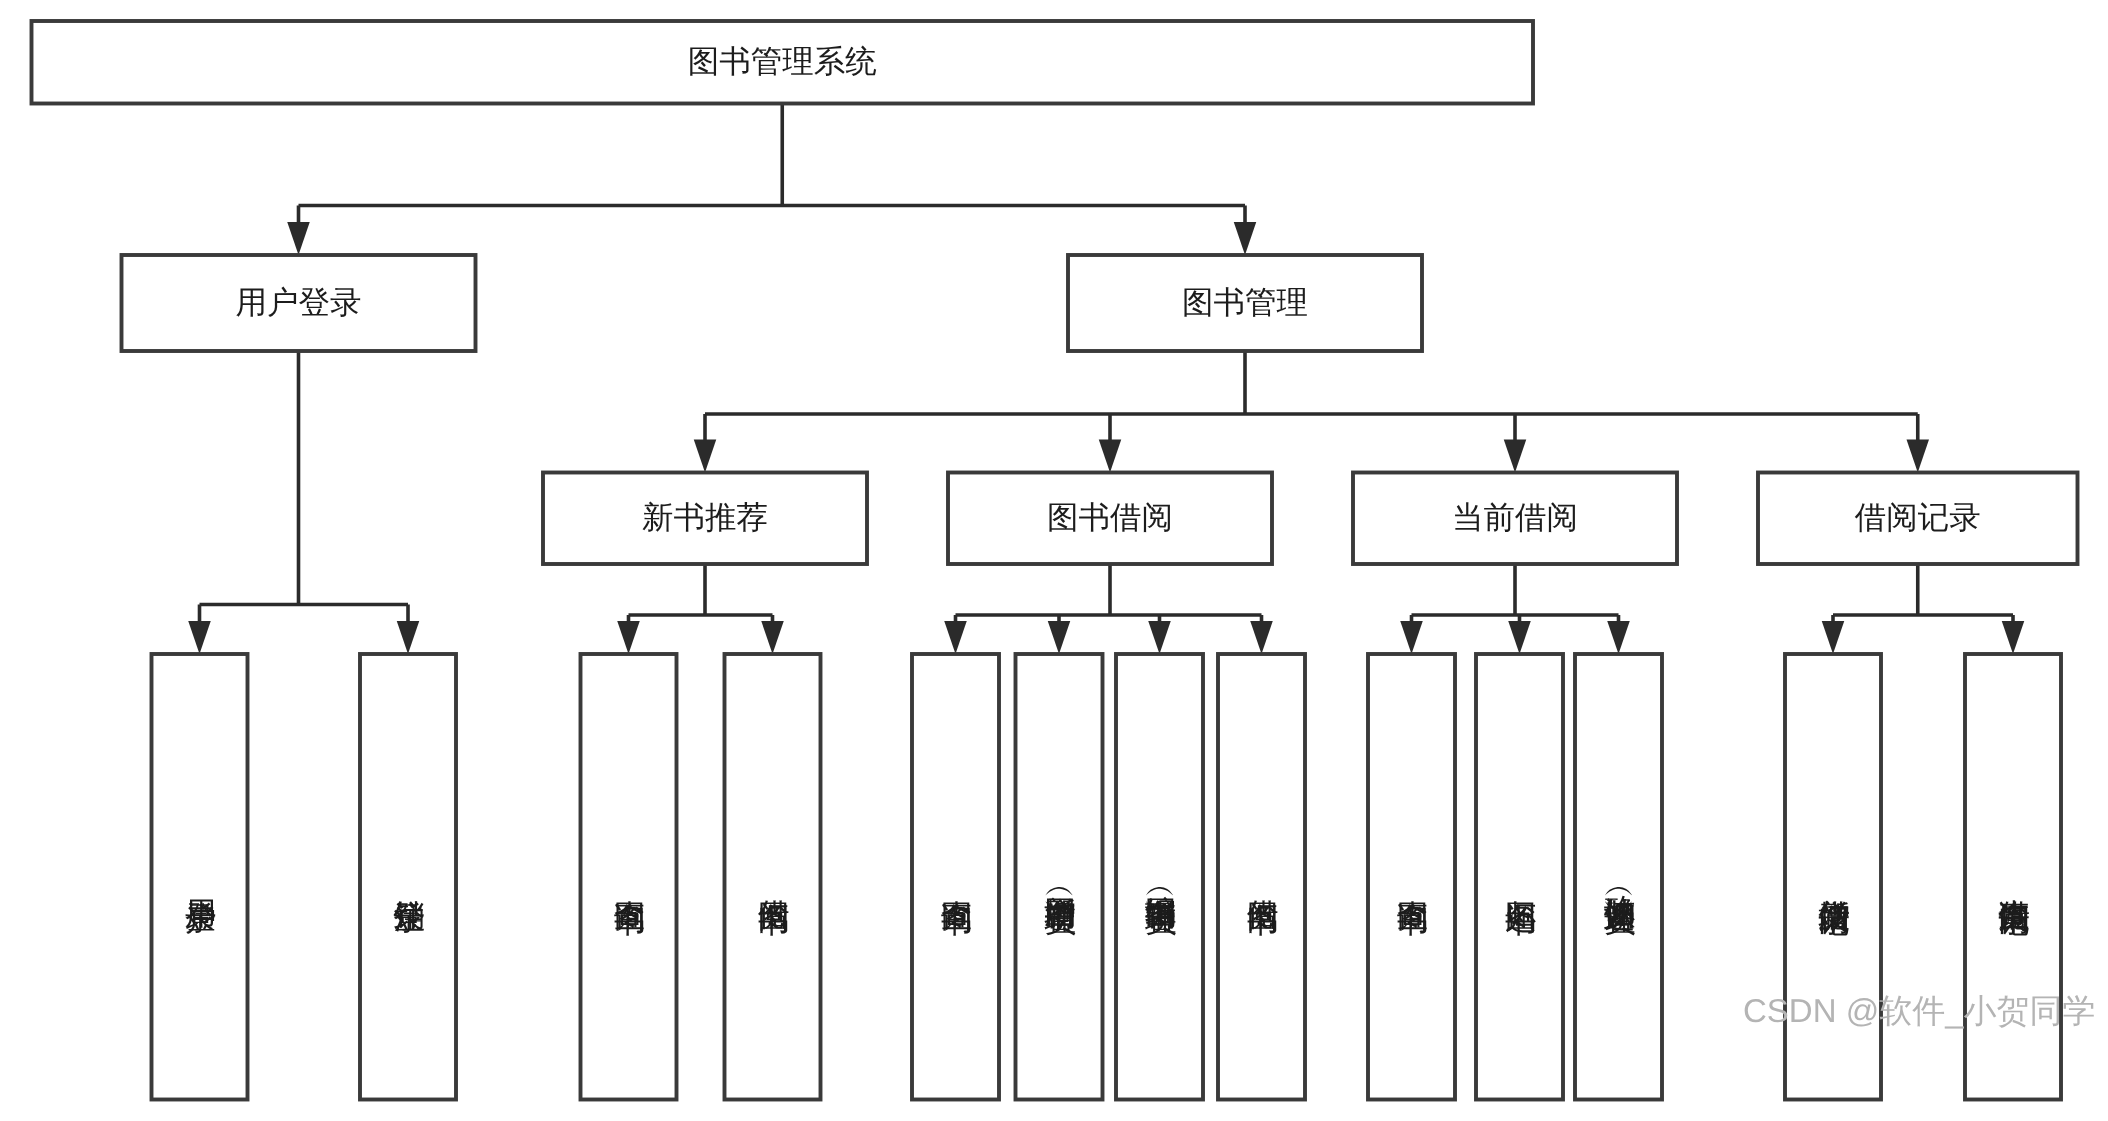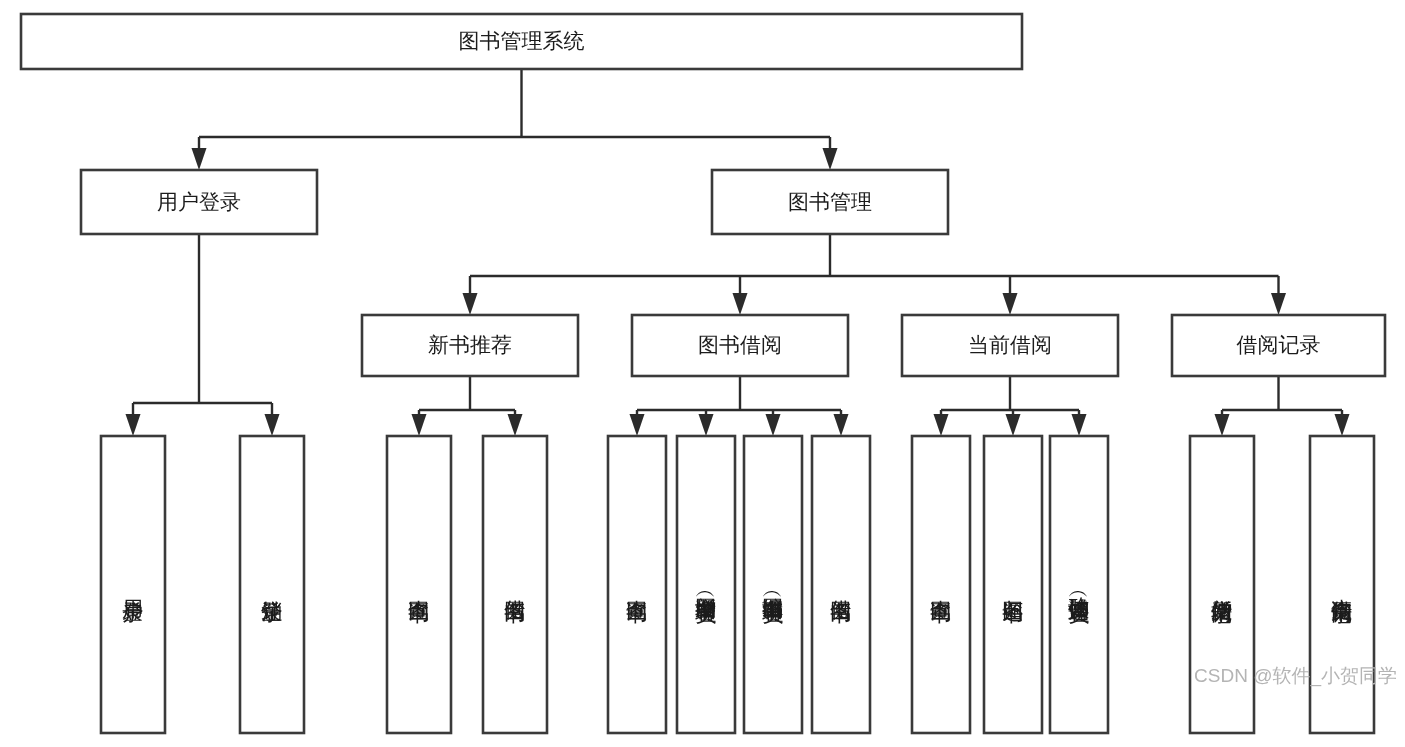--- a/index.html
+++ b/index.html
@@ -64,21 +64,21 @@
     writing-mode: vertical-rl;
     text-orientation: upright;
     letter-spacing: 1px;
     pointer-events: none;
   }
   .watermark {
     position: absolute;
     right: 8px;
     bottom: 3px;
     font-family: "Liberation Sans", "DejaVu Sans", sans-serif;
-    font-size: 19px;
+    font-size: 22px;
     color: #b4b4b4;
     white-space: nowrap;
     user-select: none;
   }
 </style>
 </head>
 <body>
 
 <div id="diagram-root">
 

